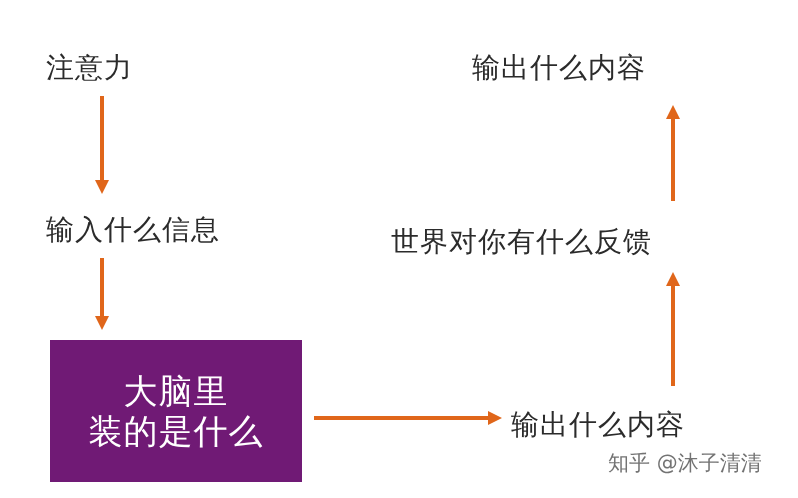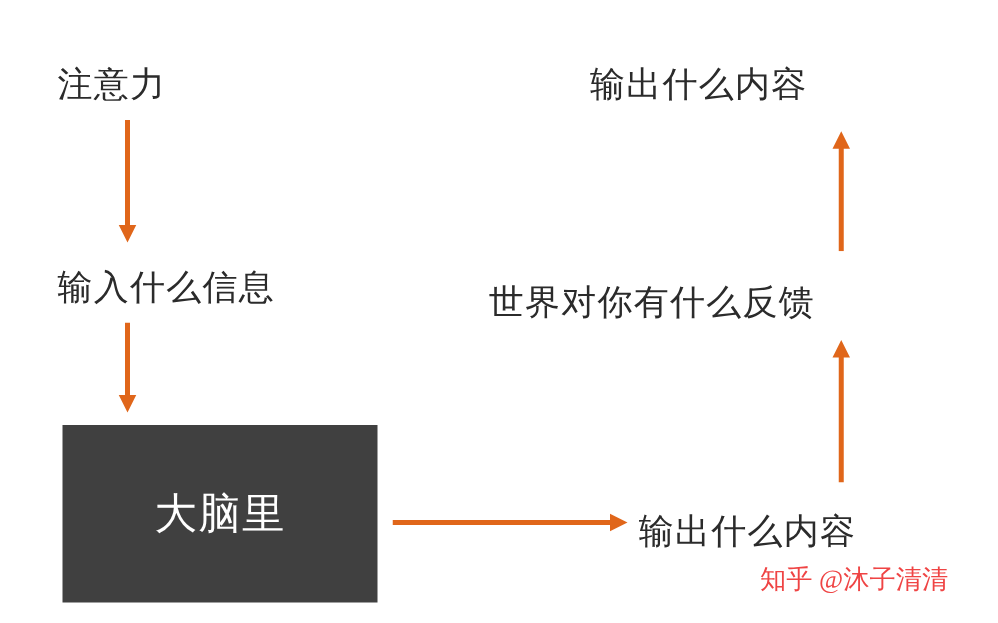--- a/index.html
+++ b/index.html
@@ -22,45 +22,44 @@
       white-space: nowrap;
       letter-spacing: 1px;
       text-align: right;
     }
     .box {
       position: absolute;
       left: 50px;
       top: 340px;
       width: 252px;
       height: 142px;
-      background: #404040;
+      background: #701a75;
       display: flex;
       flex-direction: column;
       align-items: center;
       justify-content: center;
     }
     .box-line {
       color: #ffffff;
       font-size: 34px;
       line-height: 40px;
       white-space: nowrap;
       letter-spacing: 1px;
     }
     .arrow {
       position: absolute;
     }
     .watermark {
       position: absolute;
       left: 608px;
       top: 450px;
-      color: #ef4444;
+      color: #737373;
       font-size: 21px;
       line-height: 26px;
       white-space: nowrap;
-      font-family: Liberation Serif, serif;
     }
   </style>
 </head>
 <body>
 
 <div class="node" style="left:46px; top:48px;">注意力</div>
 
 <svg class="arrow" style="left:92px; top:96px;" width="20" height="100">
   <line x1="10" y1="0" x2="10" y2="86" stroke="#E0661A" stroke-width="4"></line>
   <polygon points="3,84 17,84 10,98" fill="#E0661A"></polygon>
@@ -68,20 +67,21 @@
 
 <div class="node" style="left:46px; top:210px;">输入什么信息</div>
 
 <svg class="arrow" style="left:92px; top:258px;" width="20" height="74">
   <line x1="10" y1="0" x2="10" y2="60" stroke="#E0661A" stroke-width="4"></line>
   <polygon points="3,58 17,58 10,72" fill="#E0661A"></polygon>
 </svg>
 
 <div class="box">
   <div class="box-line">大脑里</div>
+  <div class="box-line">装的是什么</div>
 </div>
 
 <svg class="arrow" style="left:314px; top:408px;" width="190" height="20">
   <line x1="0" y1="10" x2="176" y2="10" stroke="#E0661A" stroke-width="4"></line>
   <polygon points="174,3 174,17 188,10" fill="#E0661A"></polygon>
 </svg>
 
 <div class="node" style="left:511px; top:395px;margin-top:10px;">输出什么内容</div>
 
 <svg class="arrow" style="left:663px; top:270px;" width="20" height="116">

